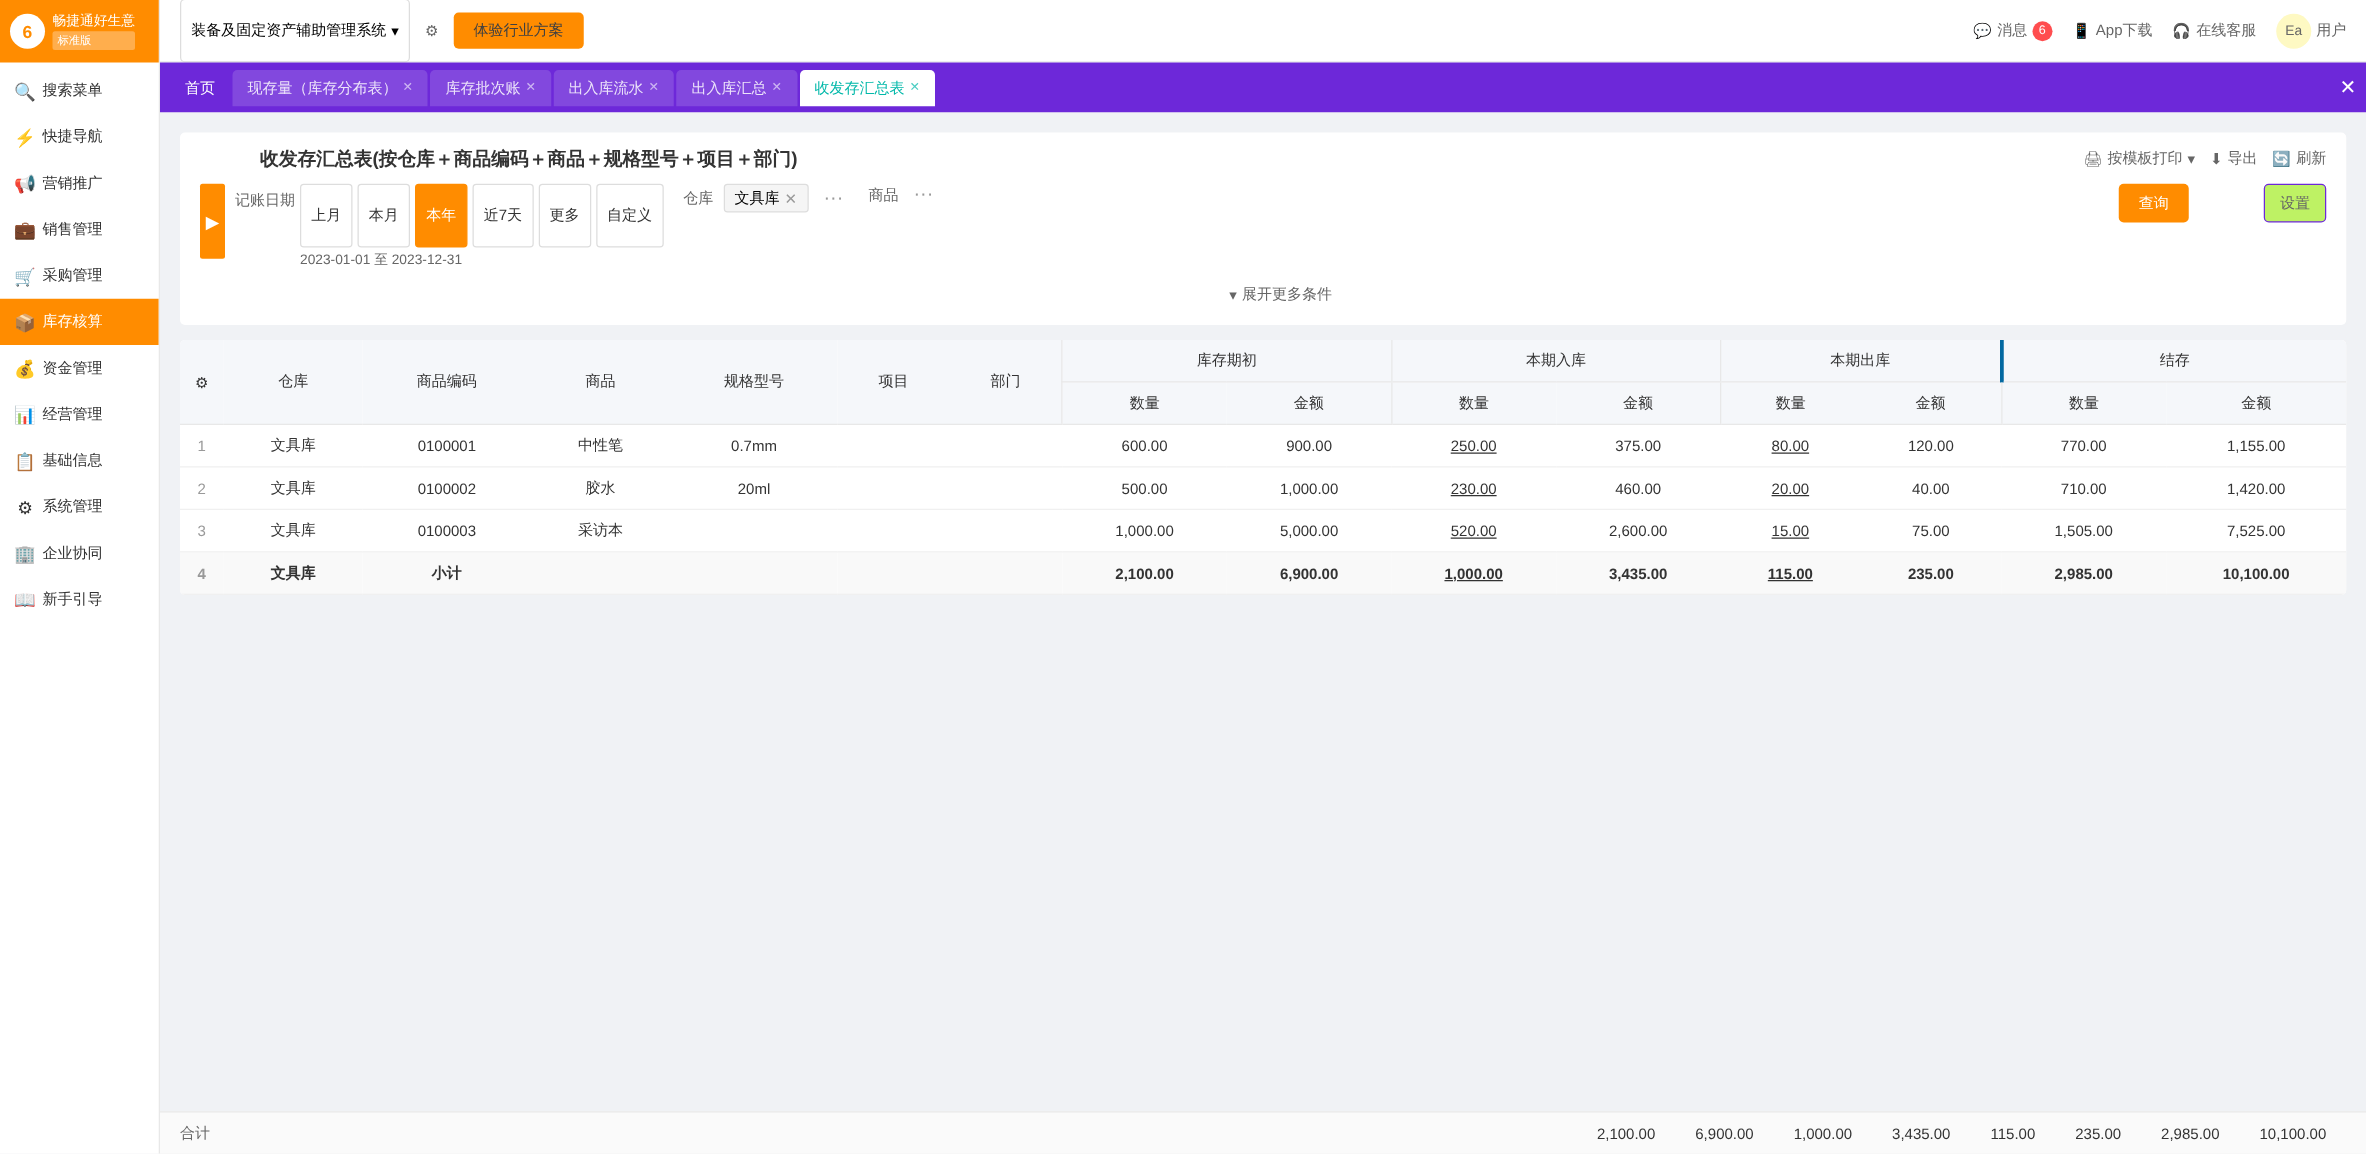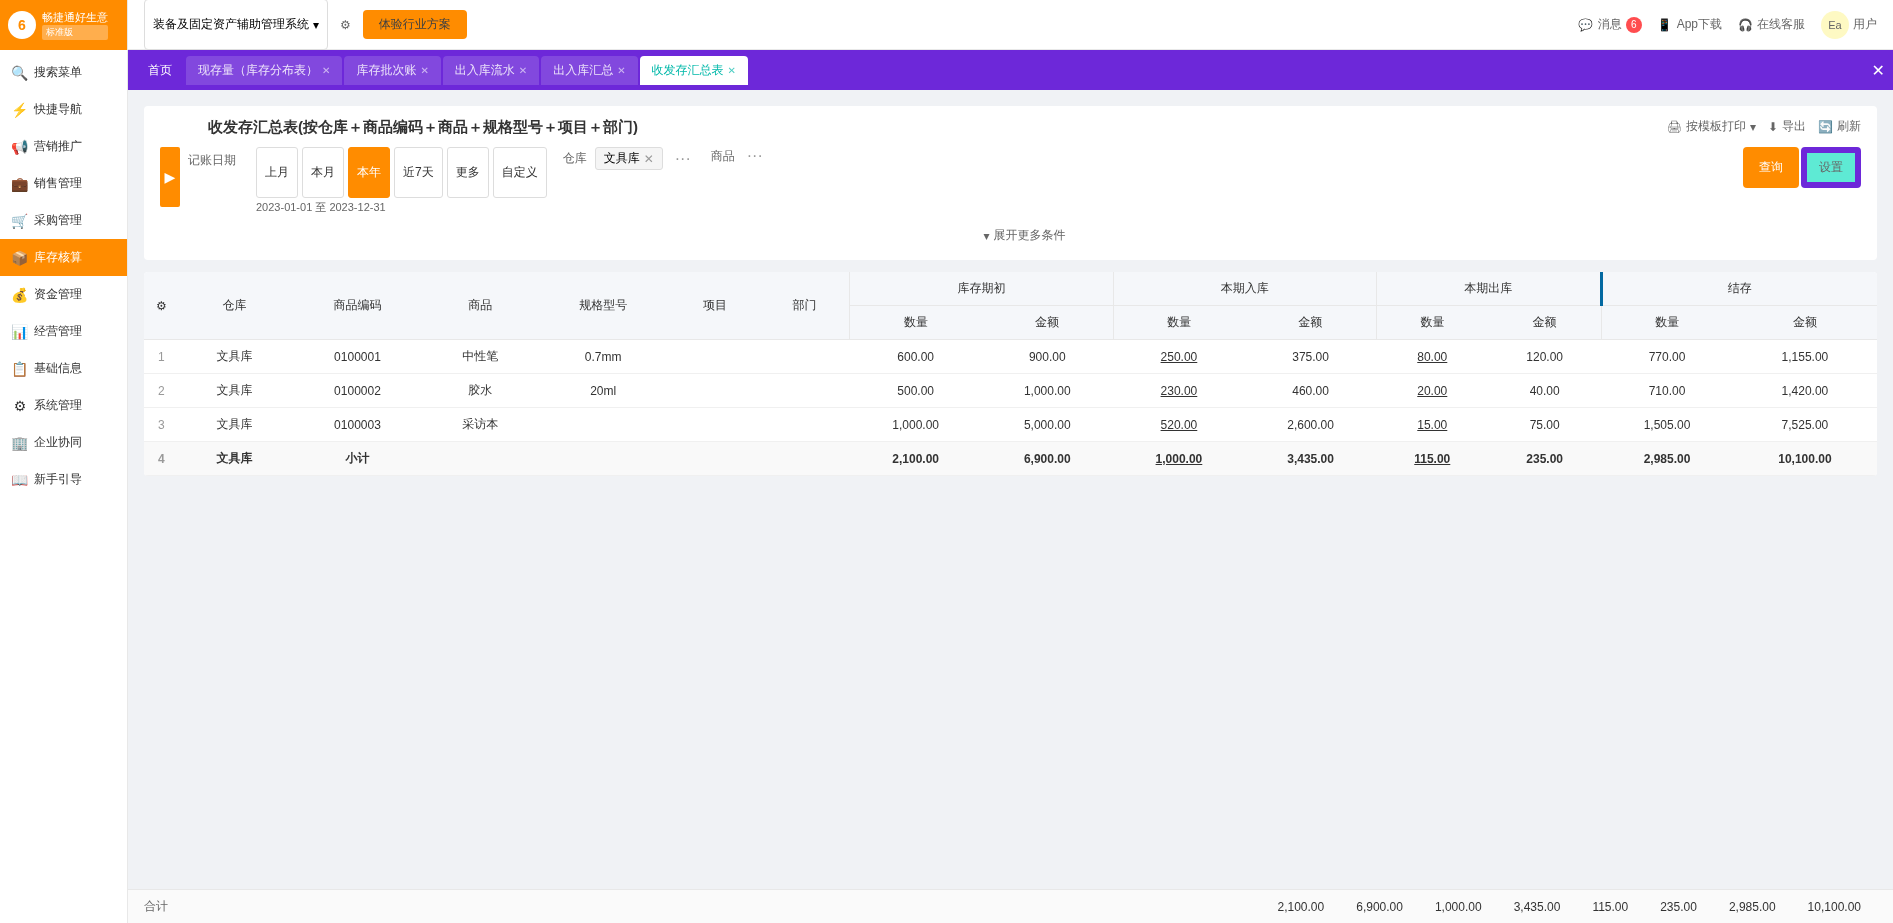--- a/index.html
+++ b/index.html
@@ -44,21 +44,21 @@
     .page-title-action { display: flex; align-items: center; gap: 4px; cursor: pointer; }
     .date-filter { display: flex; align-items: center; gap: 4px; }
     .date-btn { padding: 16px 8px; border: 1px solid #ddd; border-radius: 3px; cursor: pointer; font-size: 12px; color: #333; background: #fff; }
     .date-btn.active { background: #ff8c00; color: #fff; border-color: #ff8c00; }
     .date-range { color: #666; font-size: 11px; margin-top: 2px; }
     .warehouse-tag { display: flex; align-items: center; gap: 4px; padding: 2px 8px; background: #f5f5f5; border: 1px solid #ddd; border-radius: 3px; font-size: 12px; }
     .warehouse-tag-close { cursor: pointer; color: #999; }
     .ellipsis-btn { color: #999; cursor: pointer; font-size: 16px; padding: 0 4px; }
     .expand-btn { display: flex; align-items: center; gap: 4px; color: #666; font-size: 12px; cursor: pointer; padding: 4px 8px; }
     .query-btn { background: #ff8c00; color: #fff; border: none; padding: 6px 16px; border-radius: 4px; cursor: pointer; font-size: 12px; }
-    .settings-btn { background: #5eead4; color: #666; border: 6px solid #6d28d9; padding: 6px 12px; border-radius: 4px; cursor: pointer; font-size: 12px; }
+    .settings-btn { background: #bef264; color: #666; border: 1px solid #6d28d9; padding: 6px 12px; border-radius: 4px; cursor: pointer; font-size: 12px; margin-left: 36px; }
 
     
     .table-section { background: #fff; border-radius: 4px; overflow: hidden; }
     table { width: 100%; border-collapse: collapse; font-size: 12px; }
     thead tr { background: #f5f7fa; }
     th { padding: 8px 12px; text-align: center; color: #333; font-weight: 500; border-bottom: 1px solid #e8e8e8; white-space: nowrap; }
     td { padding: 8px 12px; text-align: center; color: #333; border-bottom: 1px solid #f0f0f0; white-space: nowrap; }
     tr.subtotal td { font-weight: bold; background: #f9f9f9; }
     .underline { text-decoration: underline; cursor: pointer; color: #333; }
     .no-col { color: #999; }
@@ -215,21 +215,21 @@
           </div>
         </div>
       </div>
 
       <div style="display:flex; gap:8px; align-items:flex-start;">
         <button class="arrow-btn">▶</button>
 
         <div style="flex:1;">
 
           <div style="display:flex; align-items:flex-start; gap:16px; margin-bottom:8px;">
-            <div style="display:flex; align-items:flex-start; gap:20px;">
+            <div style="display:flex; align-items:flex-start; gap:4px;">
               <span style="color:#666;font-size:12px;line-height:26px;">记账日期</span>
               <div>
                 <div class="date-filter">
                   <button class="date-btn">上月</button>
                   <button class="date-btn">本月</button>
                   <button class="date-btn active">本年</button>
                   <button class="date-btn">近7天</button>
                   <button class="date-btn">更多</button>
                   <button class="date-btn">自定义</button>
                 </div>
@@ -244,21 +244,21 @@
                 <span class="warehouse-tag-close">✕</span>
               </div>
               <span class="ellipsis-btn">···</span>
             </div>
 
             <div style="display:flex; align-items:center; gap:8px;">
               <span style="color:#666;font-size:12px;">商品</span>
               <span class="ellipsis-btn">···</span>
             </div>
 
-            <div style="margin-left:auto; display:flex; gap:2px;">
+            <div style="margin-left:auto; display:flex; gap:24px;">
               <button class="query-btn">查询</button>
               <button class="settings-btn">设置</button>
             </div>
           </div>
 
           <div style="display:flex; justify-content:center;">
             <div class="expand-btn">
               <span>▾</span>
               <span>展开更多条件</span>
             </div>

